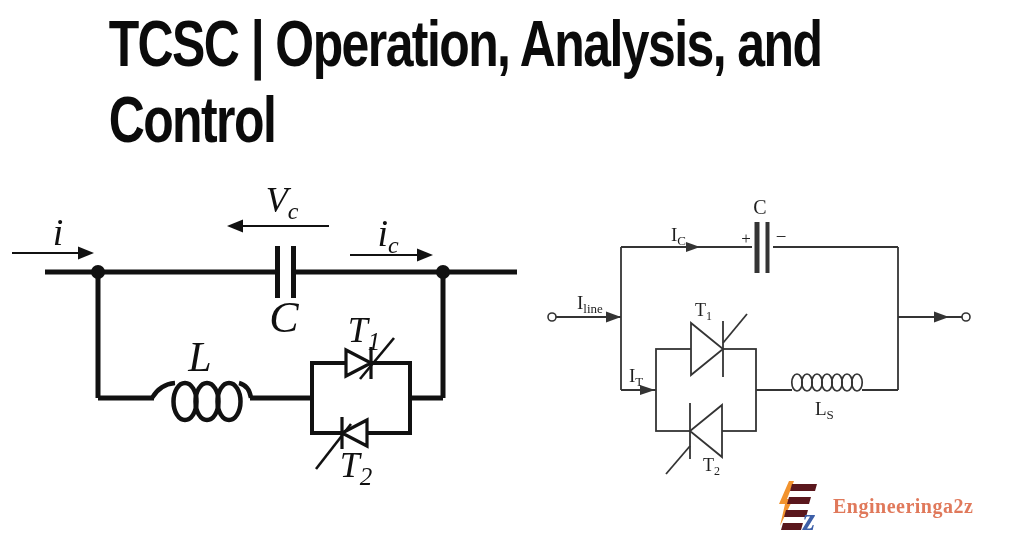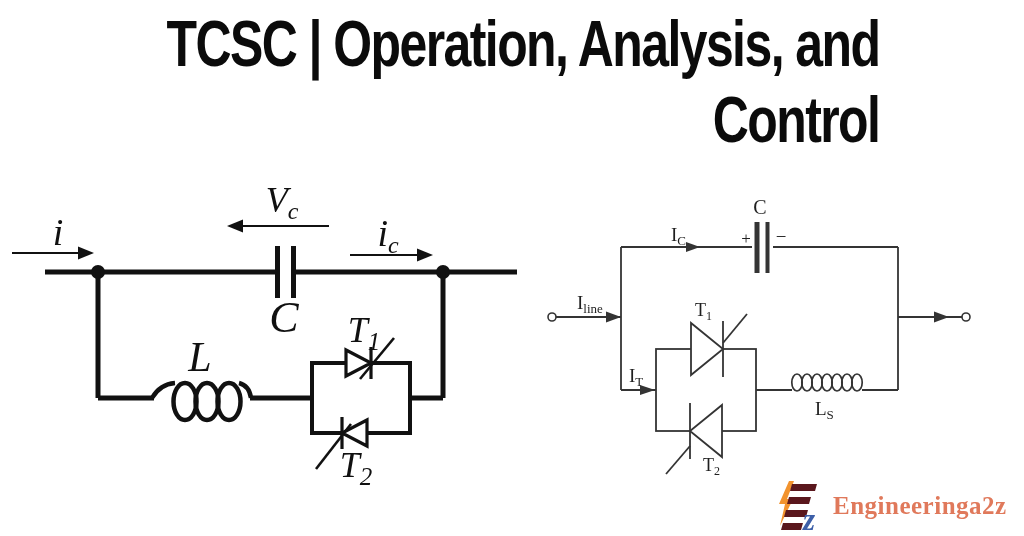--- a/index.html
+++ b/index.html
@@ -1,41 +1,41 @@
 <!DOCTYPE html>
 <html><head>
 <meta charset="utf-8">
 <style>
   * { margin:0; padding:0; box-sizing:border-box; }
   html,body { width:1024px; height:536px; overflow:hidden; }
   body { background:#ffffff; font-family:"Liberation Sans", sans-serif; }
   .page { position:relative; width:1024px; height:536px; background:#fff; }
 
-  .title { position:absolute; top:6px; left:0; width:988px; text-align:right; color:#0b0b0b; }
+  .title { position:absolute; top:6px; left:0; width:988px; text-align:left; color:#0b0b0b; }
   .title-line {
     font-family:"Liberation Sans", sans-serif;
     font-weight:bold;
     font-size:64px;
     line-height:76px;
     letter-spacing:-2px;
     transform:scaleX(0.78);
     transform-origin:50% 50%;
     white-space:nowrap;
   }
 
   svg.circuits { position:absolute; left:0; top:0; }
 
   .mlab { font-family:"Liberation Serif", serif; font-style:italic; fill:#101010; }
   .rlab { font-family:"Liberation Serif", serif; font-style:normal; fill:#1f1f1f; }
 
   .logo { position:absolute; left:776px; top:480px; display:flex; align-items:center; gap:7px; }
   .logo-text {
     font-family:"Liberation Serif", serif;
     font-weight:bold;
-    font-size:25px;
+    font-size:20px;
     color:#E0795B;
     letter-spacing:0.5px;
     white-space:nowrap;
   }
 </style>
 </head>
 <body>
 
 <div class="page">
 

